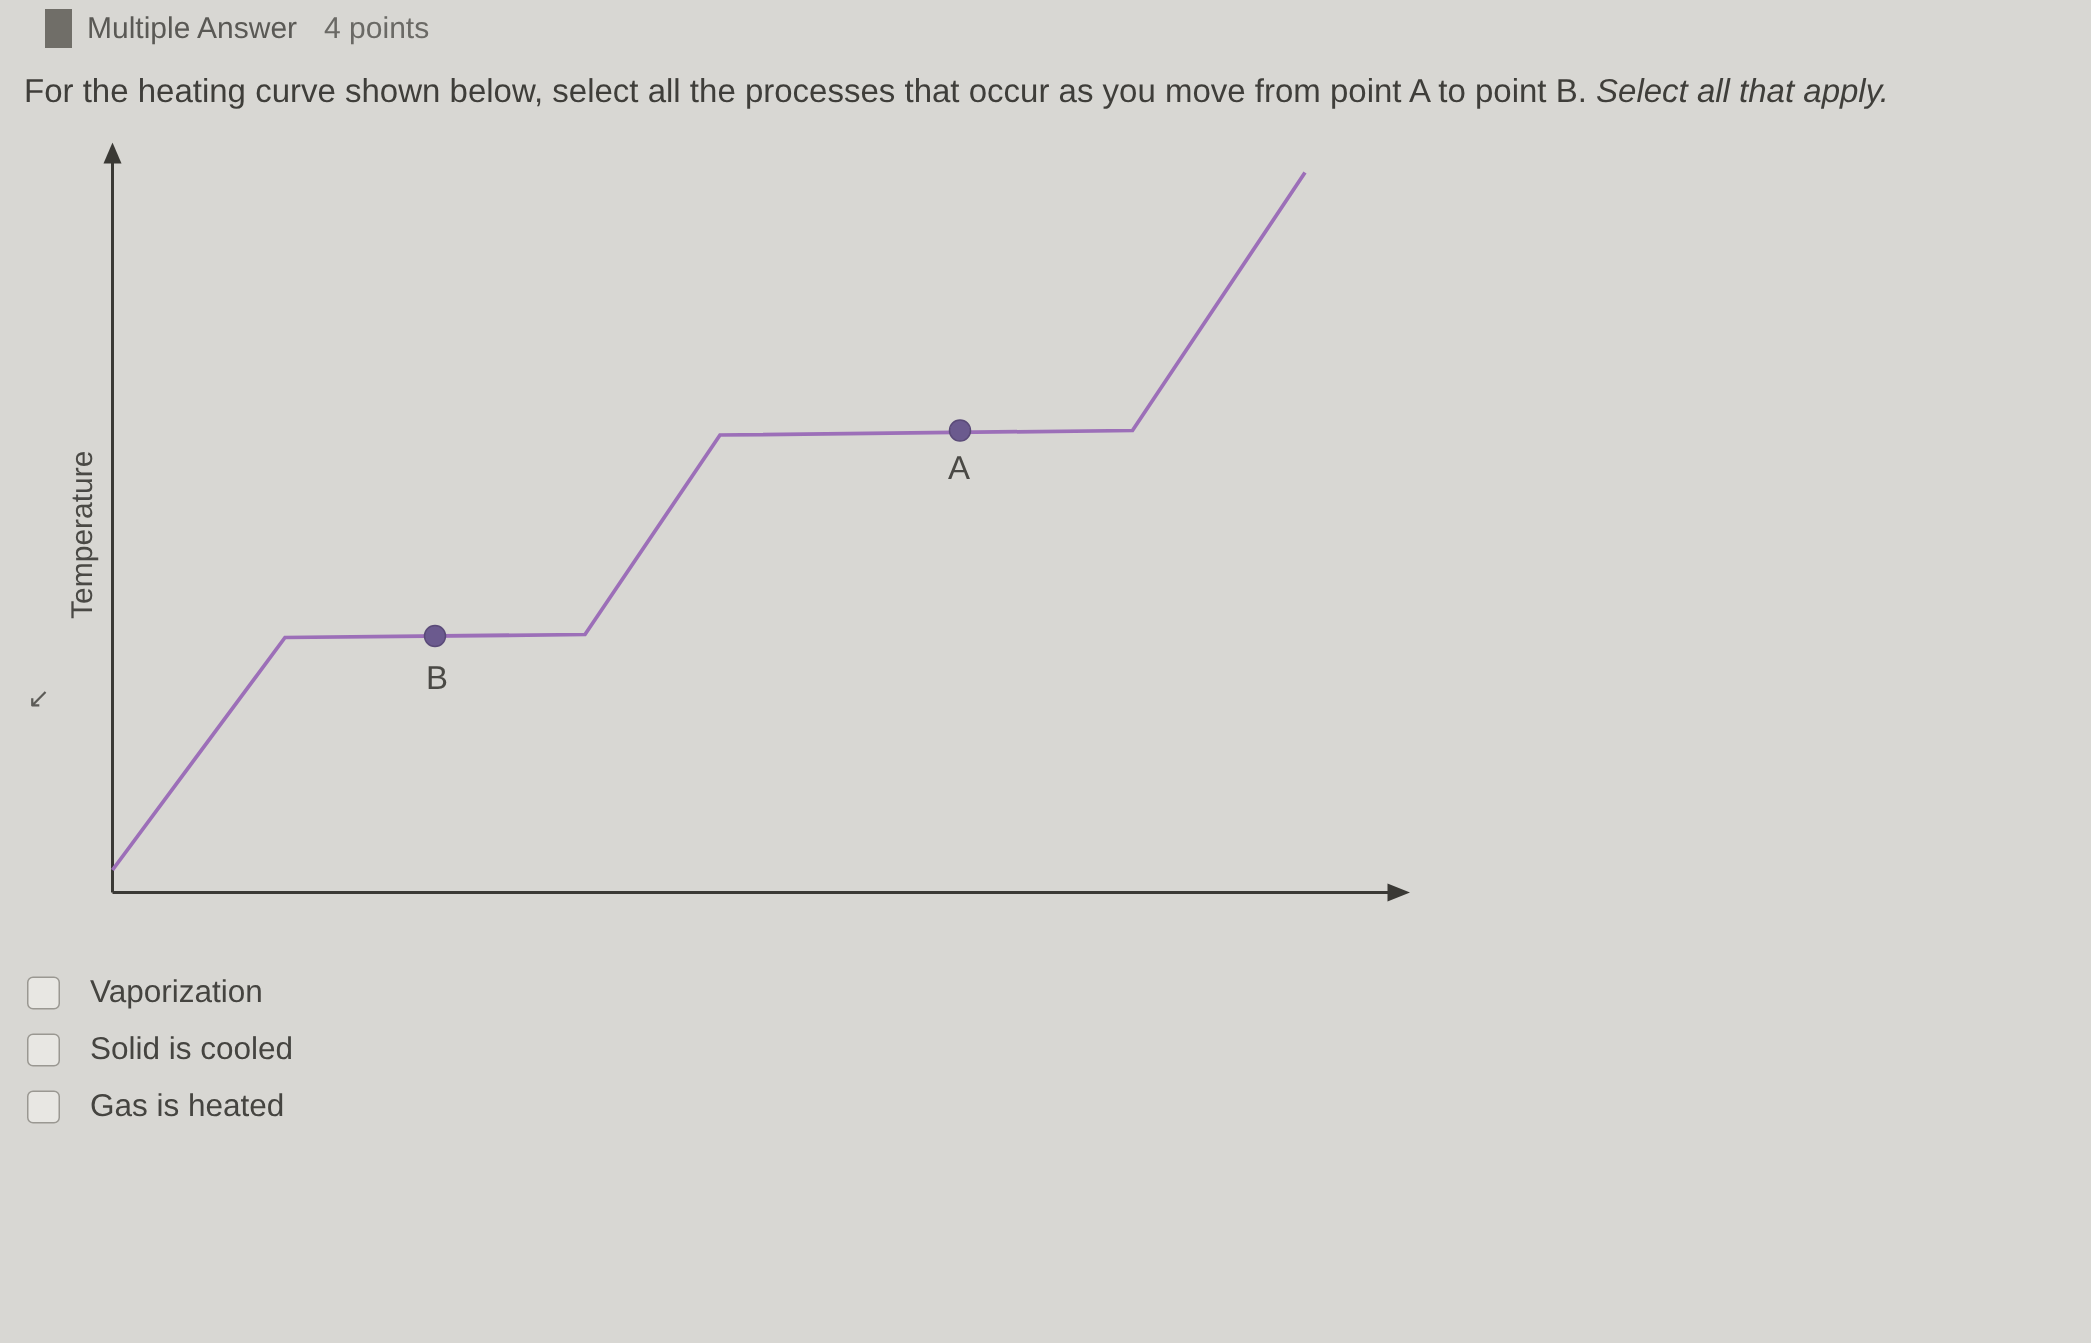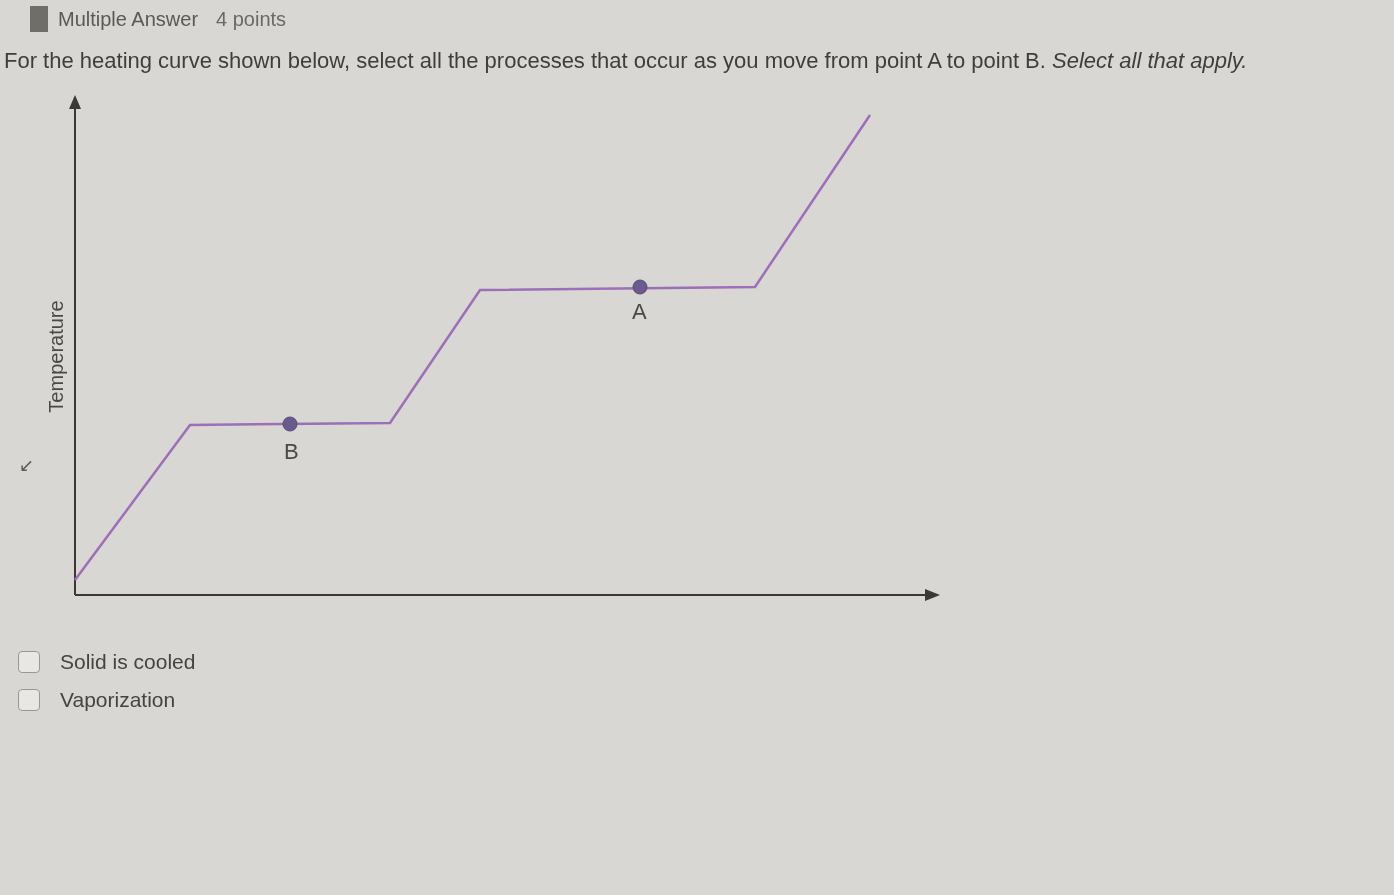--- a/index.html
+++ b/index.html
@@ -33,21 +33,21 @@
       font-weight: 400;
     }
     .points-label {
       margin-left: 18px;
       color: #6a6965;
       text-align: center;
     }
     .question-text {
       font-size: 22px;
       color: #3f3e3a;
-      padding: 8px 10px 8px 4px;
+      padding: 8px 10px 8px 16px;
       line-height: 1.4;
     }
     .question-text em {
       font-style: italic;
     }
     .chart-area {
       position: relative;
       width: 960px;
       height: 530px;
       margin: 10px 0 10px 10px;
@@ -153,19 +153,23 @@
         <text x="577" y="224" class="point-label">A</text>
         <circle cx="235" cy="329" r="7" class="point-dot"></circle>
         <text x="229" y="364" class="point-label">B</text>
       </g>
   </svg>
 </div>
 
 <div class="options-area" id="options-container">
 <div class="option-row">
       <div class="checkbox"></div>
+      <span class="option-label">Vaporization</span>
+    </div>
+    <div class="option-row">
+      <div class="checkbox"></div>
       <span class="option-label">Solid is cooled</span>
     </div>
     <div class="option-row">
       <div class="checkbox"></div>
-      <span class="option-label">Vaporization</span>
+      <span class="option-label">Gas is heated</span>
     </div>
   </div>
 
 </body></html>

